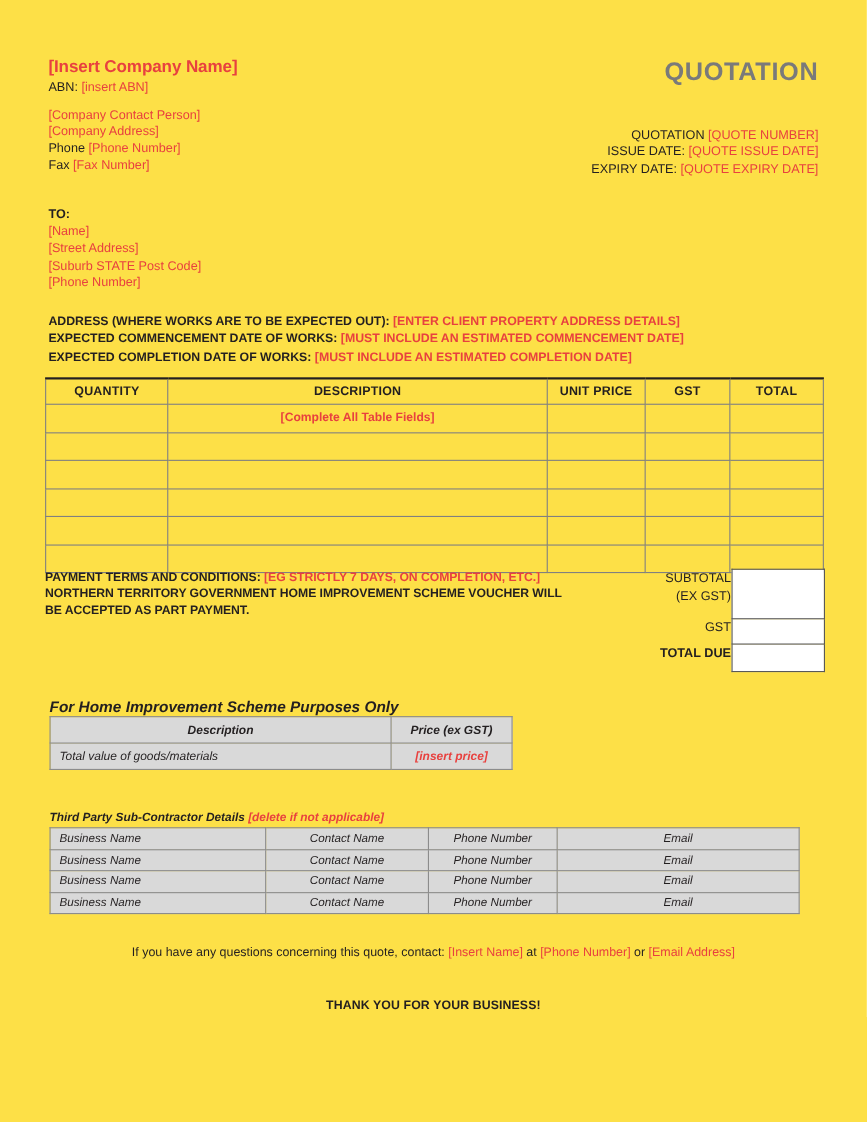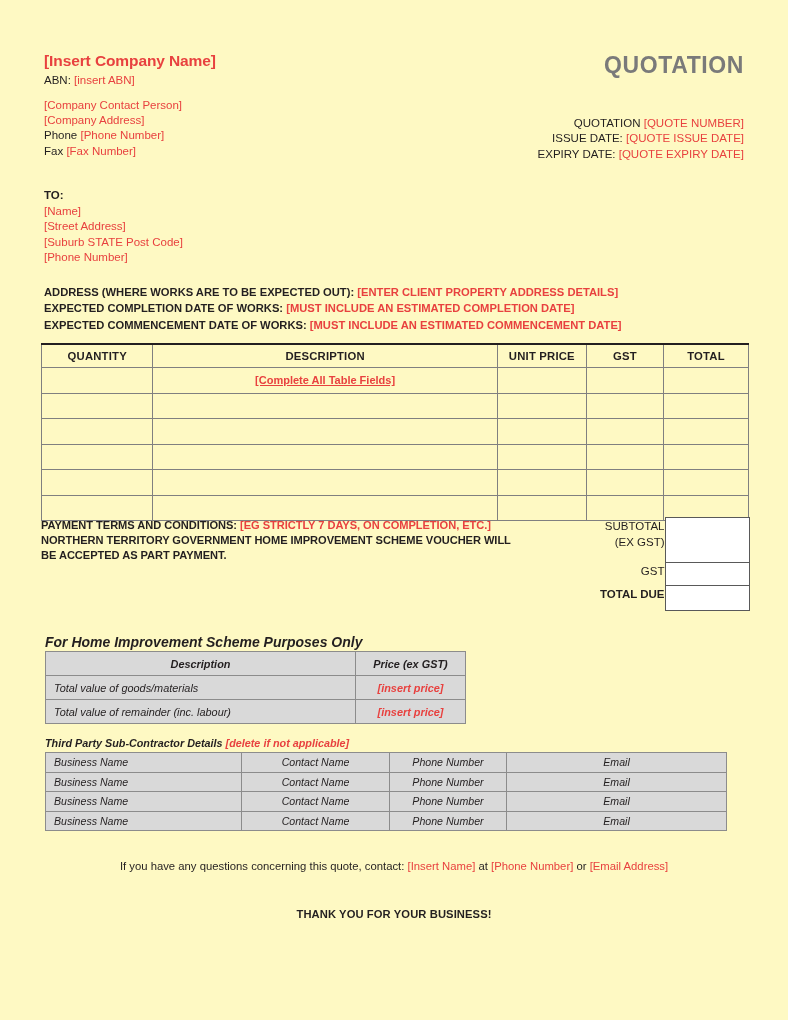--- a/index.html
+++ b/index.html
@@ -14,21 +14,21 @@
     font-family: "Liberation Sans", sans-serif;
     color: #231f20;
     position: relative;
     overflow: hidden;
   }
   .page {
     position: absolute;
     left: 0; top: 0;
     width: 788px;
     height: 1020px;
-    background: #fef9c3;
+    background: #fde047;
   }
   .red { color: #e8413f; }
 
   
   .hdr {
     position: absolute;
     left: 44px;
     top: 52px;
     width: 700px;
   }
@@ -110,21 +110,21 @@
   }
   .main-table thead th {
     border-top: 2.5px solid #231f20;
     border-bottom: 1px solid #808080;
     font-size: 11.3px;
     font-weight: bold;
     text-align: center;
     height: 22px;
     letter-spacing: 0.2px;
   }
-  .main-table tbody td { height: 24.5px; text-decoration: underline; }
+  .main-table tbody td { height: 24.5px; }
   .cell-desc-hint {
     text-align: center;
     font-size: 11px;
     font-weight: bold;
     color: #e8413f;
   }
   col.c-qty   { width: 110px; }
   col.c-desc  { width: 340px; }
   col.c-unit  { width: 88px; }
   col.c-gst   { width: 76px; }
@@ -300,26 +300,26 @@
     <div class="red">[Suburb STATE Post Code]</div>
     <div class="red">[Phone Number]</div>
   </div>
 
   <div class="addr-block">
     <div>
       <span>ADDRESS (WHERE WORKS ARE TO BE EXPECTED OUT):</span>
       <span class="red">[ENTER CLIENT PROPERTY ADDRESS DETAILS]</span>
     </div>
     <div>
+      <span>EXPECTED COMMENCEMENT DATE OF WORKS:</span>
+      <span class="red">[MUST INCLUDE AN ESTIMATED COMMENCEMENT DATE]</span>
+    </div>
+    <div>
       <span>EXPECTED COMPLETION DATE OF WORKS:</span>
       <span class="red">[MUST INCLUDE AN ESTIMATED COMPLETION DATE]</span>
-    </div>
-    <div>
-      <span>EXPECTED COMMENCEMENT DATE OF WORKS:</span>
-      <span class="red">[MUST INCLUDE AN ESTIMATED COMMENCEMENT DATE]</span>
     </div>
   </div>
 
   <table class="main-table">
     <colgroup>
       <col class="c-qty">
         <col class="c-desc">
         <col class="c-unit">
         <col class="c-gst">
         <col class="c-total">
@@ -420,24 +420,20 @@
       </colgroup>
     <tbody>
       <tr>
         <td class="h">Description</td>
         <td class="h">Price (ex GST)</td>
       </tr>
       <tr>
         <td>Total value of goods/materials</td>
         <td class="price">[insert price]</td>
       </tr>
-      <tr>
-        <td>Total value of remainder (inc. labour)</td>
-        <td class="price">[insert price]</td>
-      </tr>
     </tbody>
   </table>
 
   <div class="sub-caption">
     <span>Third Party Sub-Contractor Details</span>
     <span class="red">[delete if not applicable]</span>
   </div>
   <table class="sub-table">
     <colgroup>
         <col class="s-biz">

